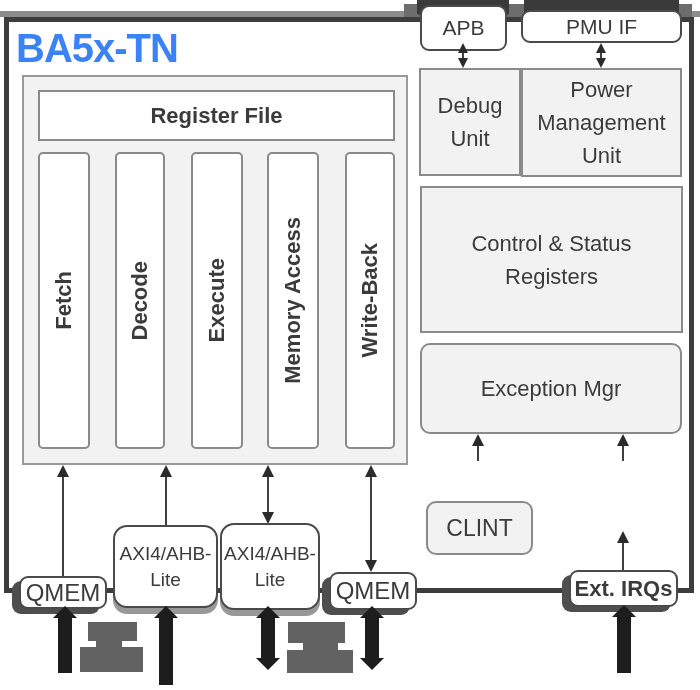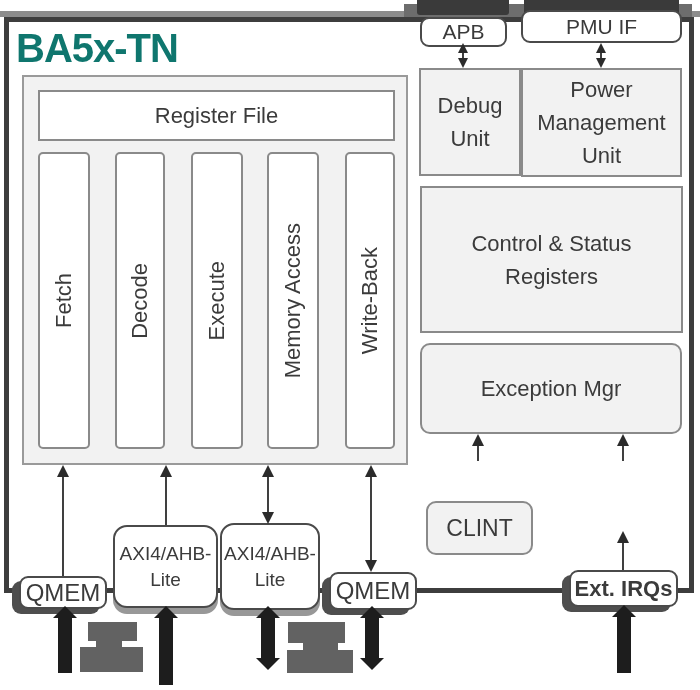--- a/index.html
+++ b/index.html
@@ -8,23 +8,23 @@
     background:#ffffff;
     font-family:"Liberation Sans",sans-serif;
     color:#3b3b3b;
   }
   .abs{position:absolute;box-sizing:border-box;}
   
   .outer-box{border:5px solid #3d3d3d;background:#ffffff;}
   .top-gray-strip{background:#8c8c8c;}
   .tab-underlay{background:#6d6d6d;}
   .tab-dark{background:#3a3a3a;border-radius:0 0 3px 3px;}
-  .chip-title{font-size:40px;font-weight:bold;color:#0f766e;letter-spacing:-1px;line-height:1;}
-  
-  .pipe-container{background:#f2f2f2;border:2px solid #9a9a9a;}
+  .chip-title{font-size:40px;font-weight:bold;color:#3b82f6;letter-spacing:-1px;line-height:1;}
+  
+  .pipe-container{background:#f2f2f2;border:2px solid #9a9a9a;font-weight:bold;}
   .rf-box{background:#ffffff;border:2px solid #8a8a8a;display:flex;align-items:center;justify-content:center;font-size:22px;}
   .stage-box{background:#ffffff;border:2px solid #8a8a8a;border-radius:5px;display:flex;align-items:center;justify-content:center;}
   .stage-label{writing-mode:vertical-rl;transform:rotate(180deg);font-size:22px;white-space:nowrap;}
   
   .unit-sq{background:#f2f2f2;border:2px solid #8a8a8a;display:flex;align-items:center;justify-content:center;text-align:center;font-size:22px;line-height:1.5;padding:0 10px;}
   .unit-rd{background:#f2f2f2;border:2px solid #8a8a8a;border-radius:10px;display:flex;align-items:center;justify-content:center;text-align:center;font-size:23px;padding:0 10px;}
   
   .if-box{background:#ffffff;border:2px solid #4a4a4a;border-radius:9px;display:flex;align-items:center;justify-content:center;text-align:center;}
   .shadow-dark{box-shadow:-7px 5px 0 #4e4e4e;}
   .shadow-gray{box-shadow:0 6px 0 #989898;}
@@ -65,21 +65,21 @@
       <span class="stage-label">Execute</span>
     </div>
     <div class="abs stage-box" style="left:243px;top:75px;width:52px;height:297px;">
       <span class="stage-label">Memory Access</span>
     </div>
     <div class="abs stage-box" style="left:321px;top:75px;width:50px;height:297px;">
       <span class="stage-label">Write-Back</span>
     </div>
   </div>
 
-  <div class="abs if-box" style="left:420px;top:17px;width:87px;height:30px;font-size:21px;">
+  <div class="abs if-box" style="left:420px;top:5px;width:87px;height:46px;font-size:21px;">
     <span>APB</span>
   </div>
   <div class="abs if-box" style="left:521px;top:10px;width:161px;height:33px;font-size:21px;">
     <span>PMU IF</span>
   </div>
 
   <div class="abs unit-sq" style="left:419px;top:68px;width:102px;height:108px;">
     <span>Debug Unit</span>
   </div>
   <div class="abs unit-sq" style="left:521px;top:68px;width:161px;height:109px;">

